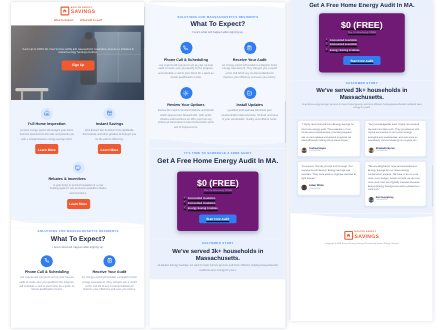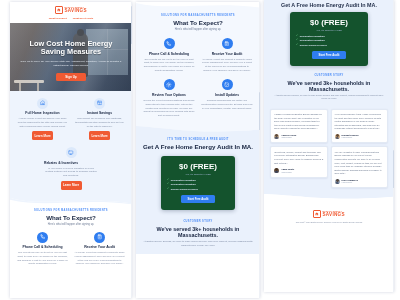--- a/index.html
+++ b/index.html
@@ -78,22 +78,22 @@
   .grid2{display:flex;gap:6px;}
   .col{flex:1;text-align:center;}
   .card-t{font-size:3.4px;font-weight:700;color:#16233f;margin-bottom:2px;}
   .lm{width:21px;margin:3px auto 0;}
 
   .wave-top{display:block;width:100%;height:9px;}
   .wave-bot{display:block;width:100%;height:9px;}
 
   
   .cta-card{
-    background:#14532d;border-radius:3px;padding:7px 6px 7px;margin:0 auto;
-    width:62px;box-shadow:0 1px 4px rgba(20,35,65,.3);
+    background:#701a75;border-radius:3px;padding:7px 6px 7px;margin:0 auto;
+    width:62px;box-shadow:0 1px 4px rgba(20,35,65,.3);text-decoration:underline;
   }
   .cta-price{font-size:8px;font-weight:700;color:#fff;text-align:center;line-height:1;}
   .cta-note{font-size:2.3px;color:#9fb3cf;text-align:center;margin-top:1.6px;}
   .cta-list{margin-top:4px;}
   .cta-li{font-size:2.4px;color:#dbe6f5;display:flex;gap:1.6px;align-items:flex-start;margin-bottom:1.6px;font-weight:600;}
   .chk{color:#6fd08c;font-size:2.6px;line-height:1;}
   .cta-btn{width:34px;margin:4px auto 0;}
 
   
   .tgrid{column-count:2;column-gap:3px;padding:0 6px;}
@@ -144,21 +144,20 @@
       </div>
     </div>
 
     <div class="hero">
       <div class="hero-img">
         <div class="hero-win"></div>
         <div class="hero-person"></div>
         <div class="hero-table"></div>
       </div>
       <div class="hero-in">
-        <div class="hero-h1">Low Cost Home Energy Saving Measures</div>
         <div class="hero-p">Save Up to 100% On Your Service Utility Bill. Assessment, Insulation, Access To Rebates &amp; Instant Energy Saving Freebies.</div>
         <button class="btn-orange hero-btn">Sign Up</button>
       </div>
     </div>
 
     <div class="sec-lt">
       <div class="grid2">
         <div class="col">
           <div class="circ circ-lt">
             <svg viewBox="0 0 24 24">

